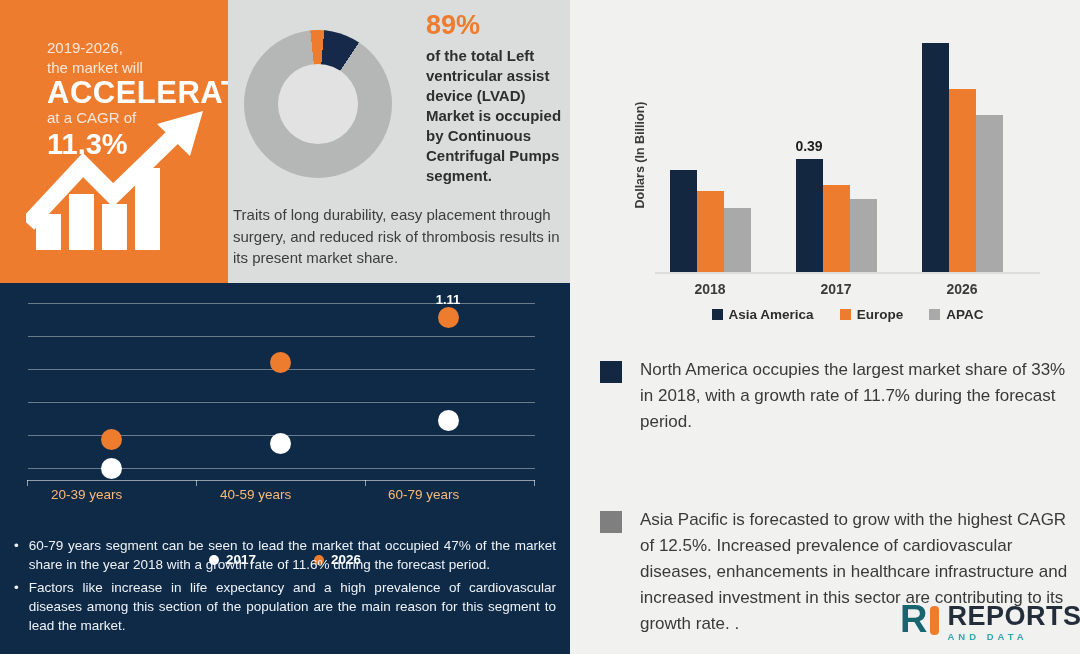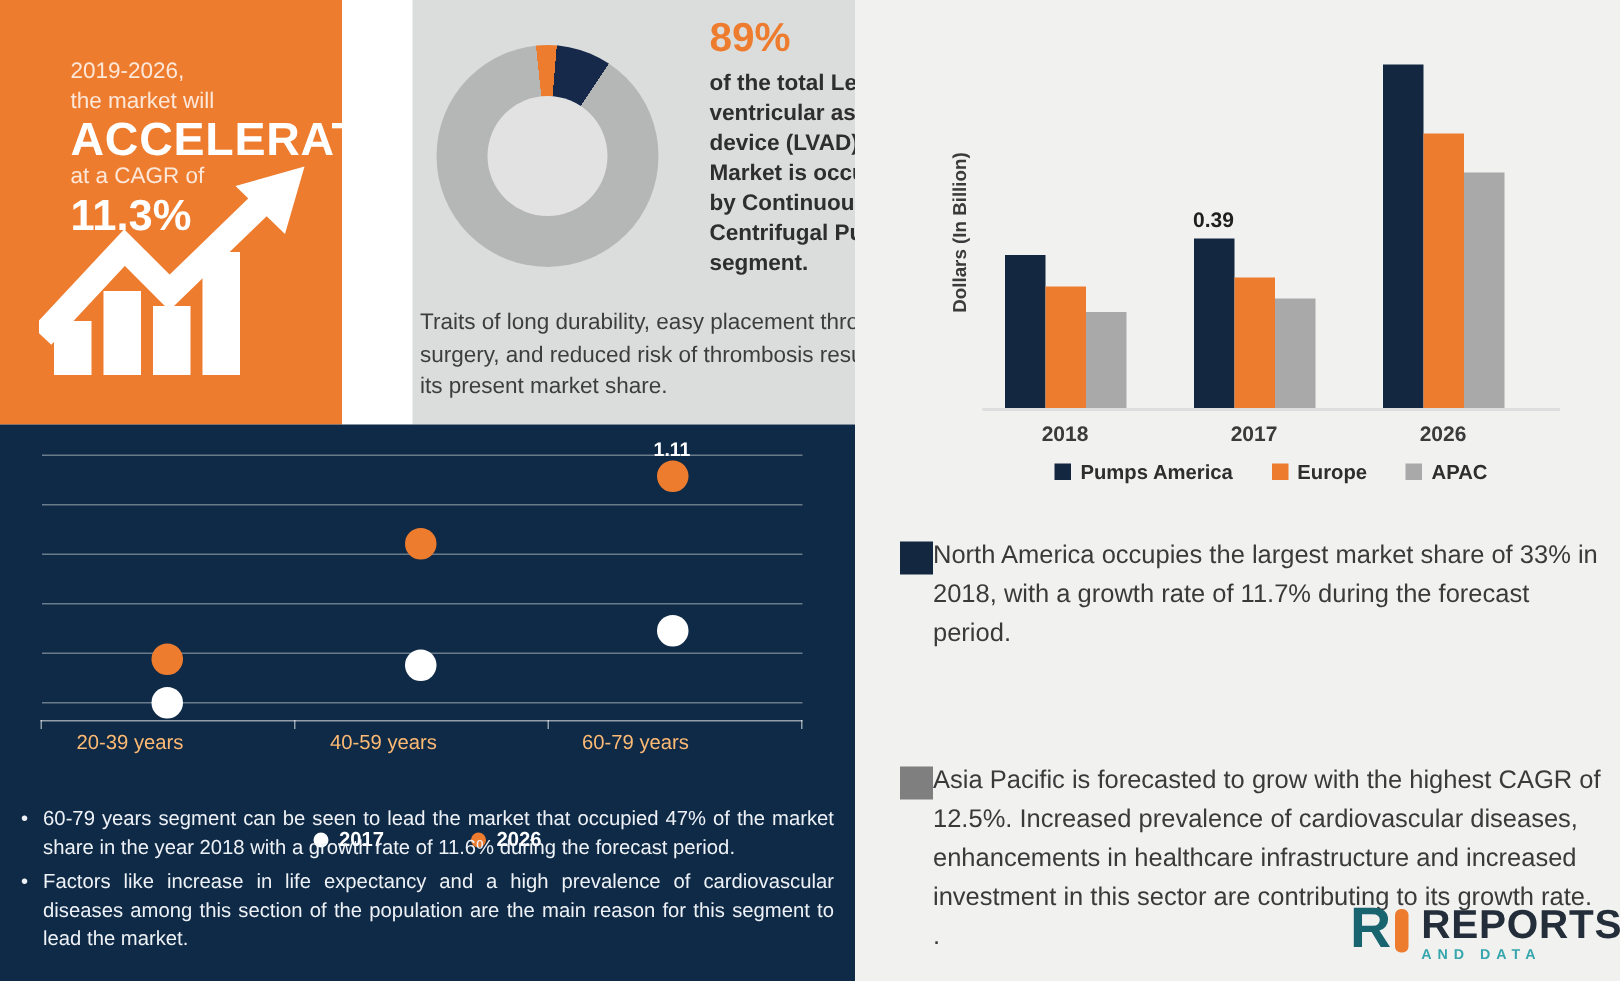--- a/index.html
+++ b/index.html
@@ -1,21 +1,21 @@
 <!DOCTYPE html>
 <html style="--orange: #EE7C2F; --navy: #0F2A46; --bar_navy: #142740; --donut_navy: #16294A; --bar_gray: #A9A9A9; --donut_gray: #B5B6B6; --bullet_gray: #7F7F7F; --mid_bg: #DBDCDC; --right_bg: #F1F1F0;"><head>
 <meta charset="utf-8">
 <style>
   html,body{margin:0;padding:0;background:#ffffff;}
   body{font-family:"Liberation Sans",sans-serif;}
   .canvas{position:relative;width:1080px;height:654px;overflow:hidden;background:#fff;}
 
   
   .panel-accel{position:absolute;left:0;top:0;width:228px;height:283px;background:var(--orange);}
-  .panel-mid{position:absolute;left:228px;top:0;width:342px;height:283px;background:var(--mid_bg);margin-left:47px;}
+  .panel-mid{position:absolute;left:228px;top:0;width:342px;height:283px;background:var(--mid_bg);}
   .panel-right{position:absolute;left:570px;top:0;width:510px;height:654px;background:var(--right_bg);}
   .panel-navy{position:absolute;left:0;top:283px;width:570px;height:371px;background:var(--navy);}
 
   
   .accel-text{position:absolute;left:47px;top:38px;color:#fff;}
   .at-sm{font-size:15px;line-height:20px;color:rgba(255,255,255,.82);}
   .at-lg{font-size:31px;line-height:30px;font-weight:bold;letter-spacing:.5px;color:#fff;}
   .at-xl{font-size:29px;line-height:33px;font-weight:bold;color:#fff;}
   .growth-svg{position:absolute;left:26px;top:108px;}
 
@@ -30,21 +30,21 @@
   .ylabel{position:absolute;left:-35px;top:148px;width:210px;text-align:center;font-size:12.5px;font-weight:bold;color:#3b3b3b;transform:rotate(-90deg);}
   .bar-plot{position:absolute;left:85px;top:40px;width:385px;height:232px;border-bottom:2px solid #dedede;}
   .bar{position:absolute;bottom:0;width:27px;}
   .bar-label{position:absolute;width:44px;text-align:center;font-size:14px;font-weight:bold;color:#1f1f1f;}
   .xlab{position:absolute;top:281px;width:100px;text-align:center;font-size:14px;font-weight:bold;color:#3b3b3b;}
   .bar-legend{position:absolute;left:85px;top:307px;width:385px;display:flex;justify-content:center;gap:26px;}
   .legend-item{display:flex;align-items:center;gap:6px;font-size:13.5px;font-weight:bold;color:#2e2e2e;}
   .legend-swatch{width:11px;height:11px;}
 
   
-  .rbullet{position:absolute;left:30px;width:470px;display:flex;}
+  .rbullet{position:absolute;left:30px;width:470px;display:flex;gap:18px;}
   .rb-marker{flex:none;width:22px;height:22px;margin-top:4px;}
   .rb-text{font-size:17px;line-height:26px;color:#3a3a3a;}
 
   
   .logo{position:absolute;left:330px;top:602px;display:flex;align-items:flex-start;gap:5px;}
   .logo-r{font-size:38px;line-height:34px;font-weight:bold;color:#19656f;letter-spacing:-2px;}
   .logo-bar{width:9px;height:29px;border-radius:4px;background:var(--orange);margin-top:4px;}
   .logo-col{display:flex;flex-direction:column;margin-left:3px;}
   .logo-brand{font-size:27px;line-height:28px;font-weight:bold;color:#242e3a;letter-spacing:.5px;}
   .logo-sub{font-size:9.5px;letter-spacing:4px;color:#35a6ad;font-weight:bold;margin-top:1px;}
@@ -110,21 +110,21 @@
         <div class="bar" style="left: 194.5px; height: 73px; background: rgb(169, 169, 169);"></div>
         <div class="bar" style="left: 266.5px; height: 229px; background: rgb(20, 39, 64);"></div>
         <div class="bar" style="left: 293.5px; height: 183px; background: rgb(238, 124, 47);"></div>
         <div class="bar" style="left: 320.5px; height: 157px; background: rgb(169, 169, 169);"></div>
         <div class="bar-label" style="left: 132px; top: 98px;">0.39</div>
       </div>
     <div></div>
     <div class="bar-legend">
         <div class="legend-item">
           <div class="legend-swatch" style="background: rgb(20, 39, 64);"></div>
-          <span>Pumps America</span>
+          <span>Asia America</span>
         </div>
         <div class="legend-item">
           <div class="legend-swatch" style="background: rgb(238, 124, 47);"></div>
           <span>Europe</span>
         </div>
         <div class="legend-item">
           <div class="legend-swatch" style="background: rgb(169, 169, 169);"></div>
           <span>APAC</span>
         </div>
       </div>

